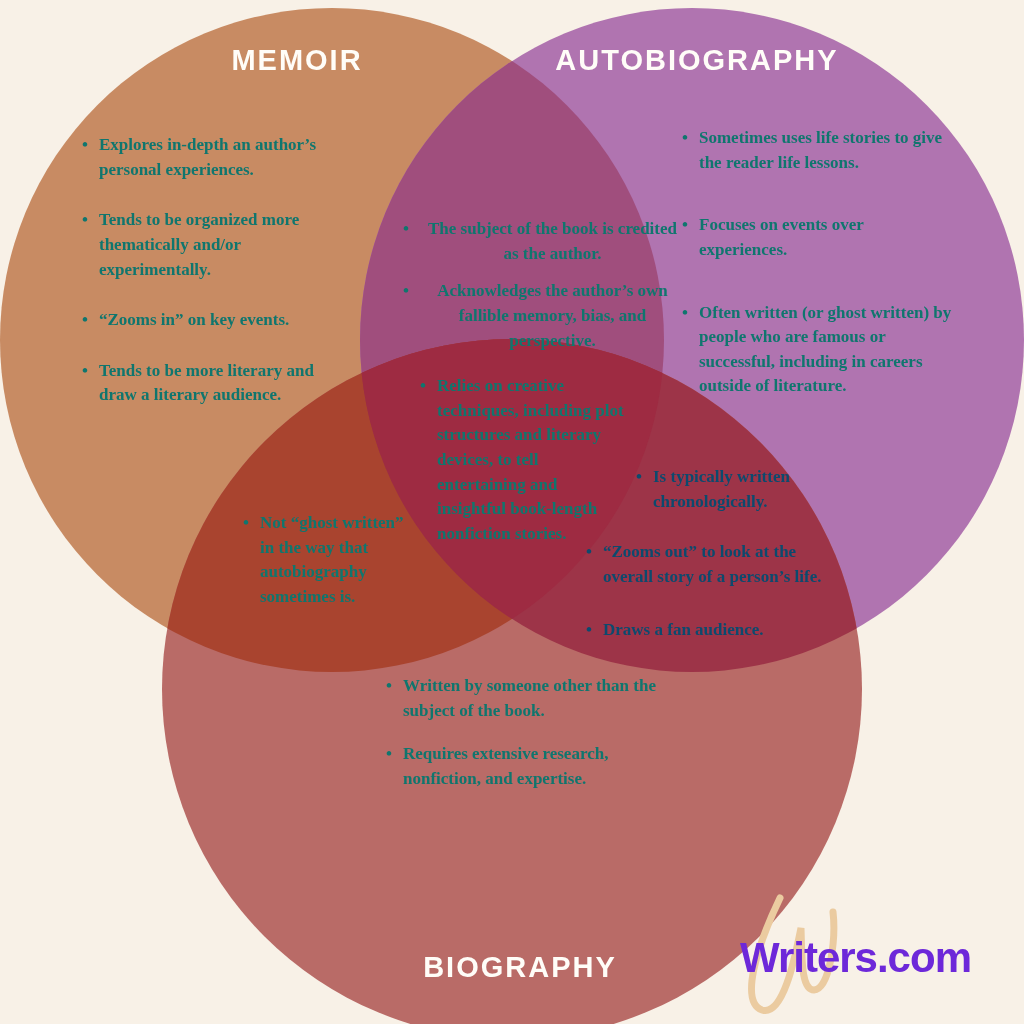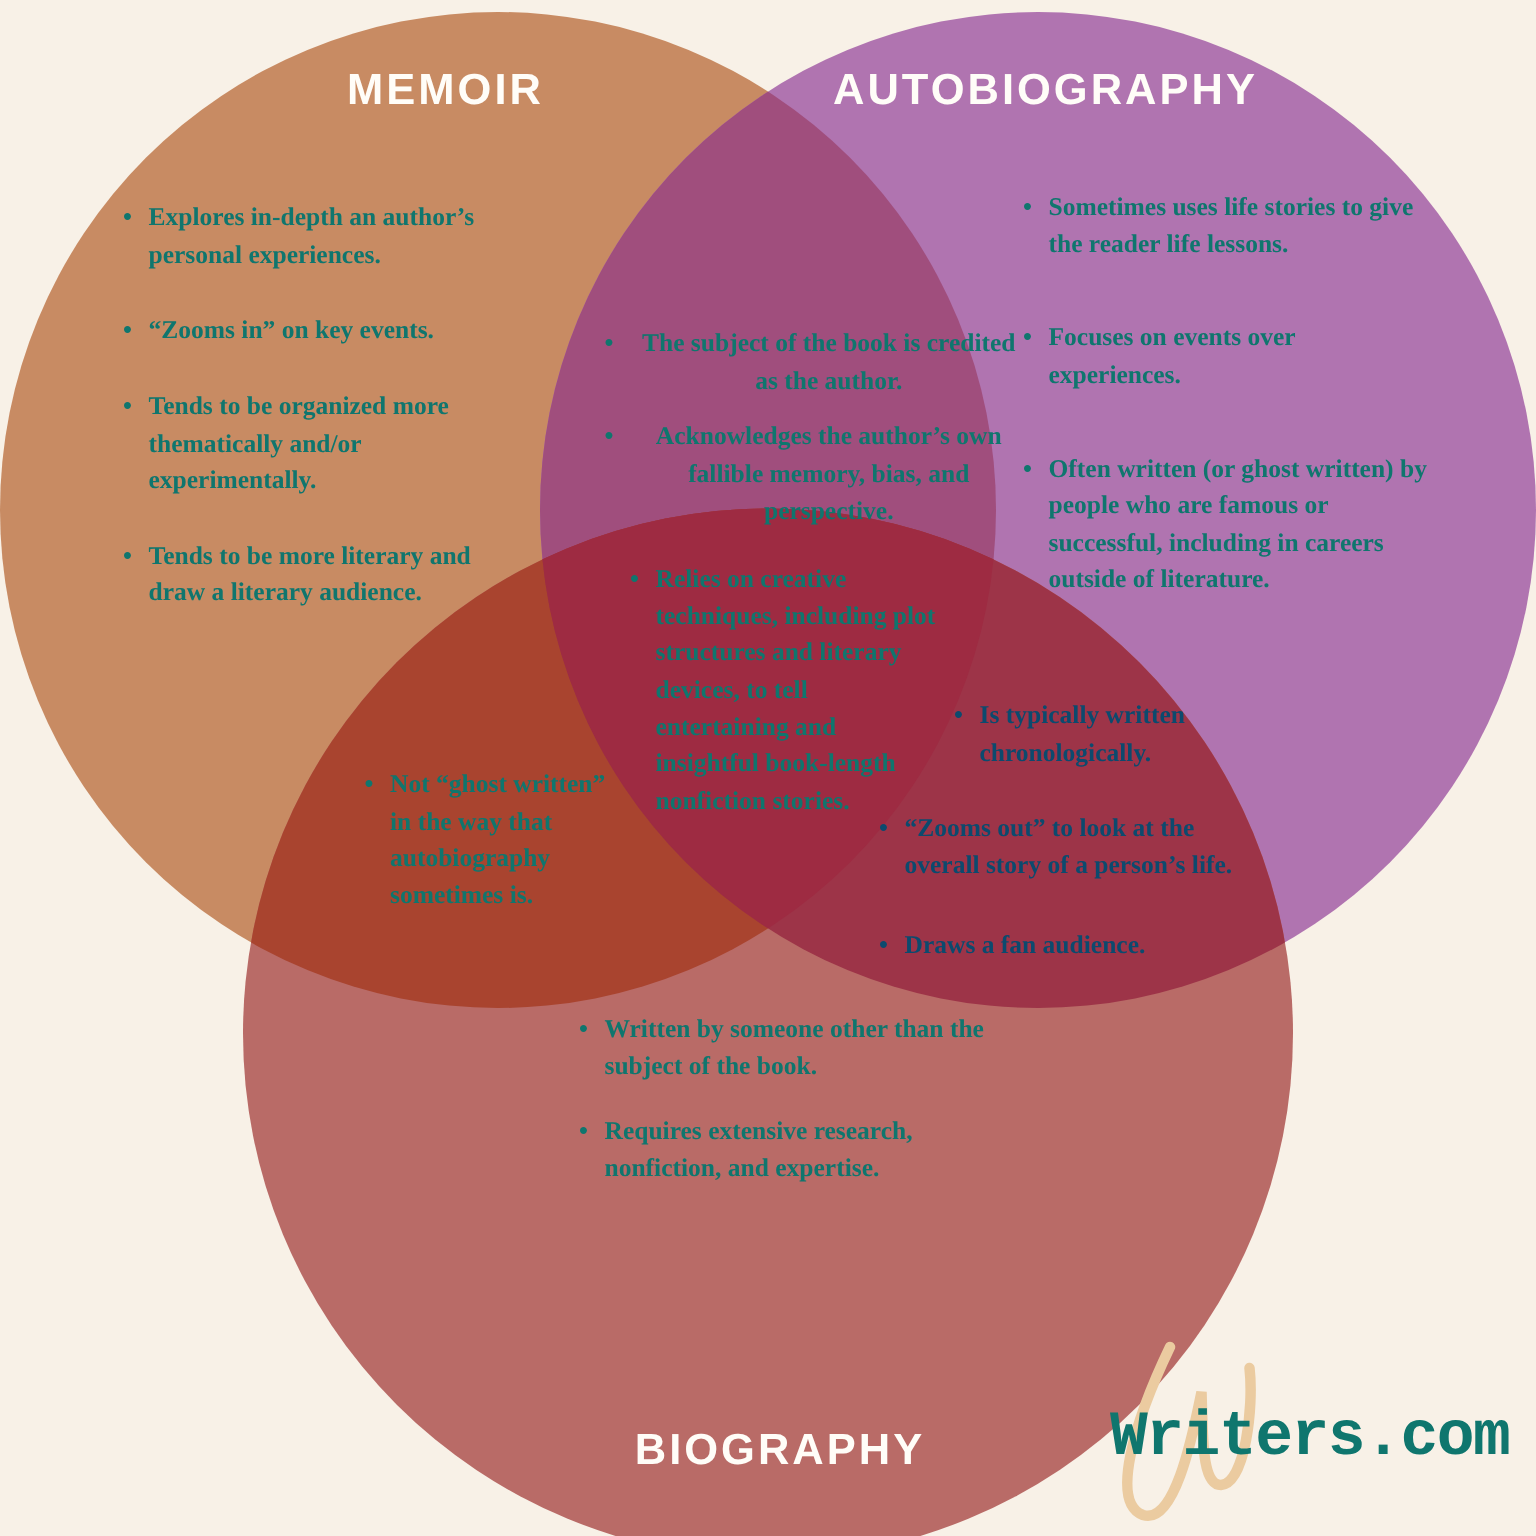--- a/index.html
+++ b/index.html
@@ -24,22 +24,22 @@
     position:absolute;left:0;top:0;
   }
   .g27 .item + .item{margin-top:26px;}
   .g38 .item + .item{margin-top:38px;}
   .g13 .item + .item{margin-top:13px;}
   .g19 .item + .item{margin-top:19px;}
   .abs-item{position:absolute;color:#0c4a6e;font-weight:bold;font-size:17px;line-height:1.45;}
 
   .logo{
     position:absolute;left:740px;top:934px;width:260px;
-    font-family:Liberation Mono, monospace;
-    font-weight:bold;font-size:42px;color:#0f766e;
+    font-family:Liberation Sans, sans-serif;
+    font-weight:bold;font-size:42px;color:#6d28d9;
     letter-spacing:-1px;white-space:nowrap;
   }
 </style>
 </head>
 <body>
 
 <div class="stage">
 
   <svg class="venn" width="1024" height="1024" viewBox="0 0 1024 1024">
     <defs>
@@ -75,22 +75,22 @@
     <path d="M780,898 C756,948 740,1002 762,1010 C784,1017 796,952 801,928
              C802,958 801,990 814,990 C830,989 836,938 833,912" fill="none" stroke-width="7" stroke-linecap="round" stroke="#EBCBA0"></path>
   </svg>
 
   <div class="vtitle" style="left:147px;top:44px;width:300px;">MEMOIR</div>
   <div class="vtitle" style="left:497px;top:44px;width:400px;">AUTOBIOGRAPHY</div>
   <div class="vtitle" style="left:370px;top:951px;width:300px;">BIOGRAPHY</div>
 
   <div class="tlist g27" style="left:82px;top:133px;width:252px;">
     <div class="item"><span>Explores in-depth an author’s personal experiences.</span></div>
+    <div class="item"><span>Tends to be organized more thematically and/or experimentally.</span></div>
     <div class="item"><span>“Zooms in” on key events.</span></div>
-    <div class="item"><span>Tends to be organized more thematically and/or experimentally.</span></div>
     <div class="item"><span>Tends to be more literary and draw a literary audience.</span></div>
   </div>
 
   <div class="tlist g38" style="left:682px;top:126px;width:272px;">
     <div class="item"><span>Sometimes uses life stories to give the reader life lessons.</span></div>
     <div class="item"><span>Focuses on events over experiences.</span></div>
     <div class="item"><span>Often written (or ghost written) by people who are famous or successful, including in careers outside of literature.</span></div>
   </div>
 
   <div class="tlist g13" style="left:403px;top:217px;width:282px;text-align:center;">

